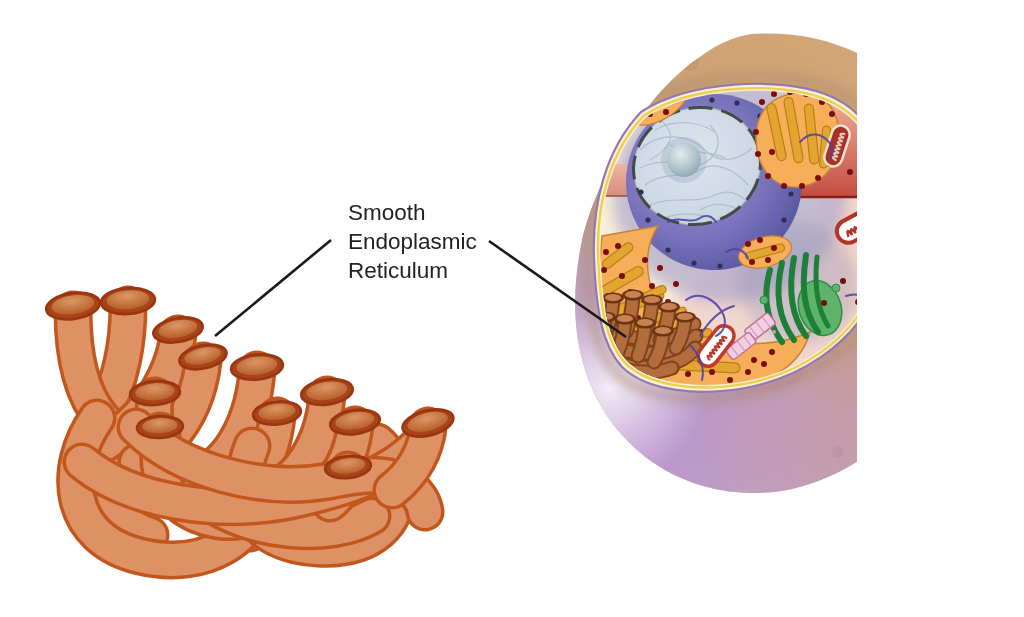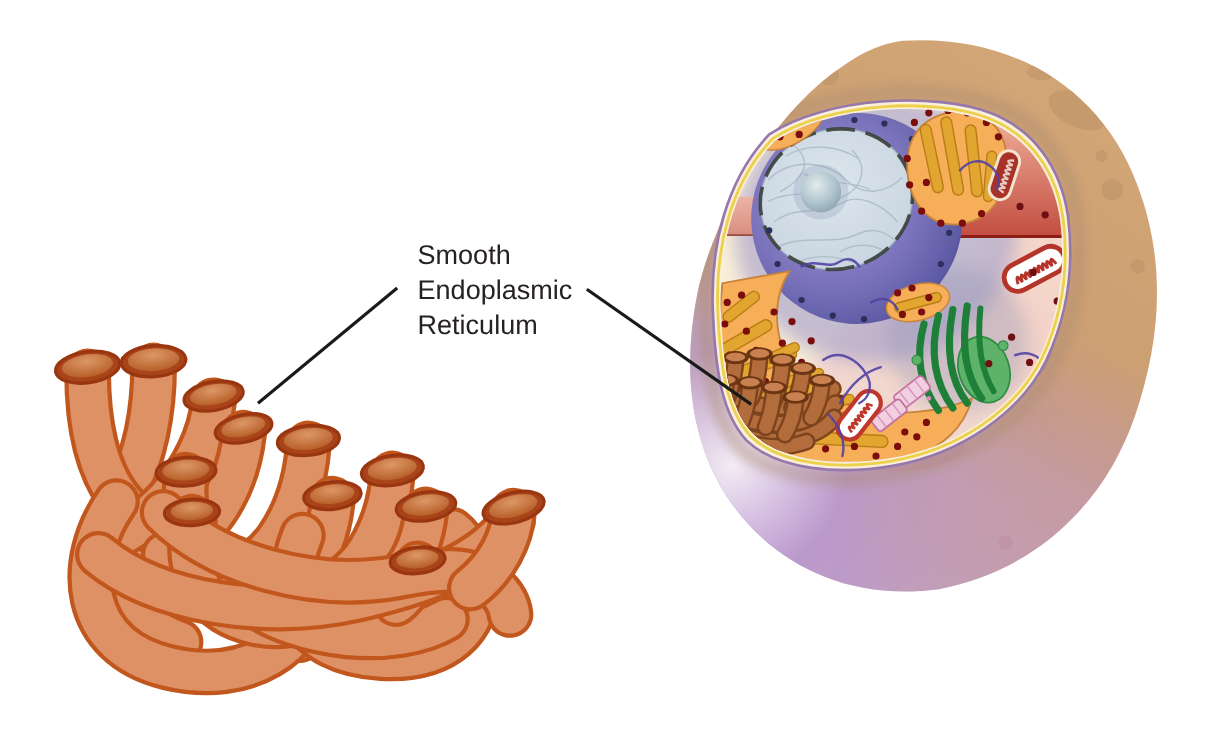--- a/index.html
+++ b/index.html
@@ -1,16 +1,16 @@
 <!DOCTYPE html>
 <html><head>
 <meta charset="utf-8">
 <style>
 html,body{margin:0;padding:0;background:#fff;}
-.stage{position:relative;width:1024px;height:617px;background:#fff;overflow:hidden;}
+.stage{position:relative;width:857px;height:617px;background:#fff;overflow:hidden;}
 svg{display:block;}
 .tO{fill:none;stroke:#C2571E;stroke-width:39;stroke-linecap:round;}
 .tI{fill:none;stroke:#DE9165;stroke-width:32;stroke-linecap:round;}
 .mO{fill:none;stroke:#7C431D;stroke-width:15;stroke-linecap:round;}
 .mI{fill:none;stroke:#B36C3C;stroke-width:11;stroke-linecap:round;}
 .rib{fill:#7B0D0D;}
 .pore{fill:#2C2F5A;}
 .bar{fill:#E2A530;stroke:#B97E17;stroke-width:1.2;}
 .fil{fill:none;stroke:#5143A5;stroke-width:2;stroke-linecap:round;opacity:.9;}
 .lbl{font-family:"Liberation Sans",sans-serif;font-size:22.5px;fill:#262122;}

